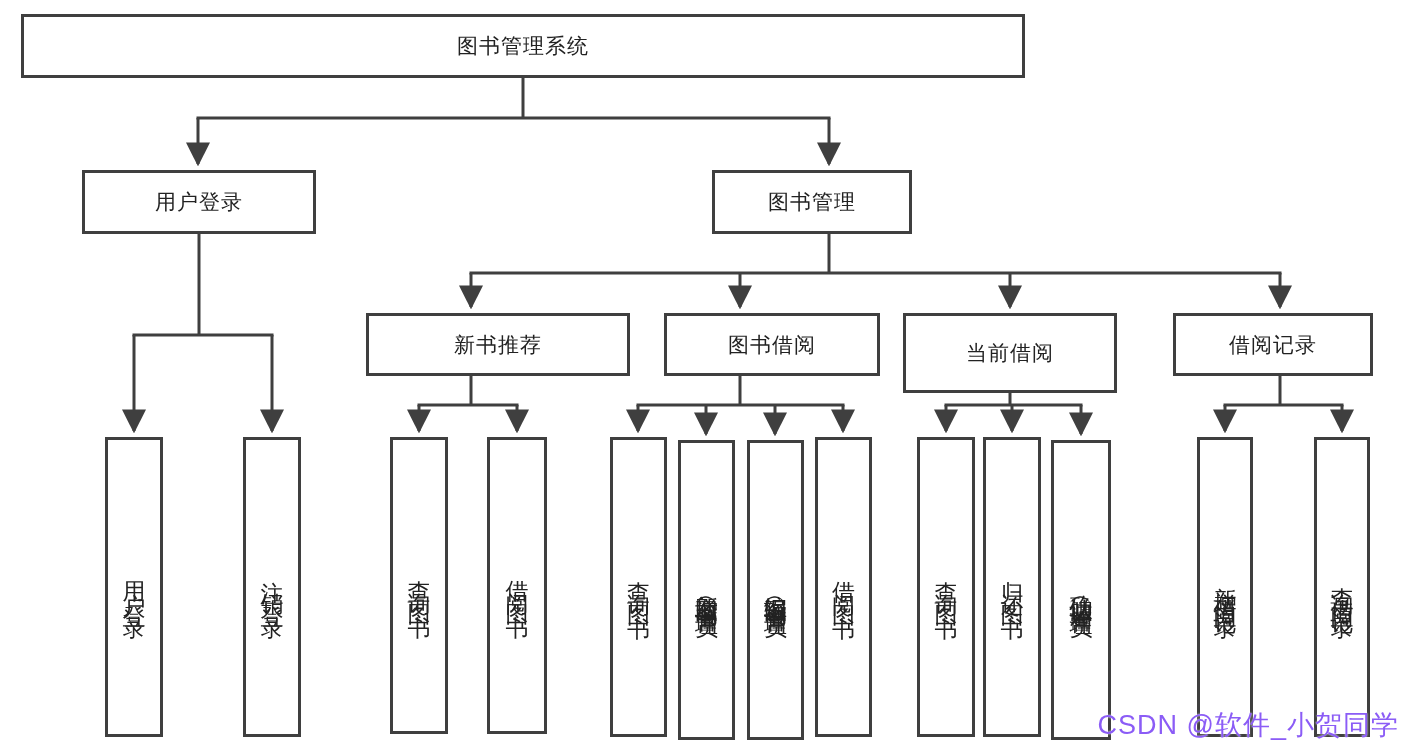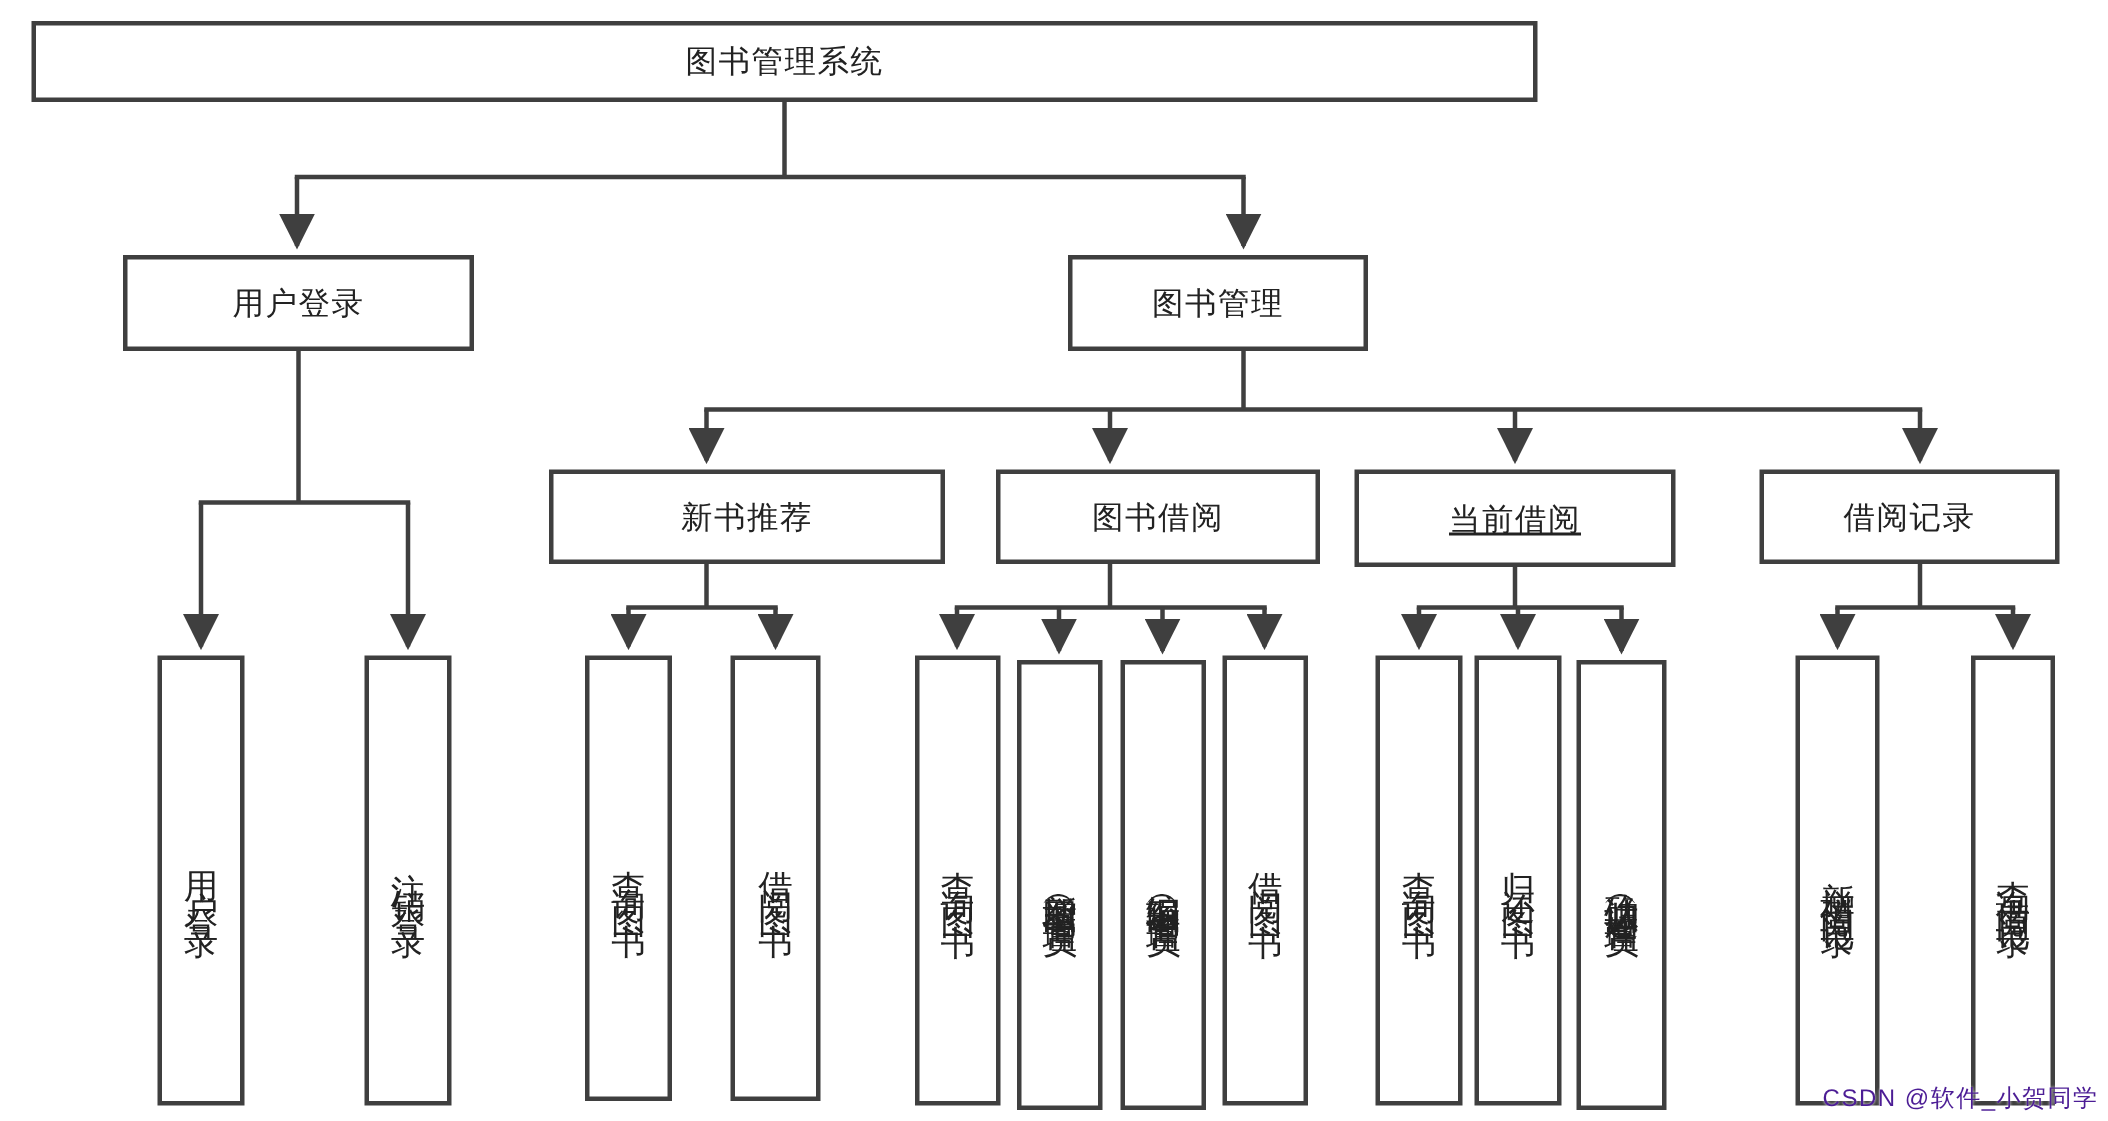--- a/index.html
+++ b/index.html
@@ -47,22 +47,22 @@
     font-size: 23px;
   }
   .ls4 { letter-spacing: 12px; }
   .ls6 { letter-spacing: 6px; }
   .ls9 { letter-spacing: 3px; }
   .watermark {
     position: absolute;
     right: 6px;
     bottom: 4px;
     z-index: 5;
-    color: #4c1d95;
-    font-size: 16px;
+    color: #8b5cf6;
+    font-size: 27px;
     letter-spacing: 1px;
     text-shadow: 0 0 2px #ffffff;
     white-space: nowrap;
   }
   svg line {
     stroke: #3f3f3f;
     stroke-width: 3;
   }
   svg line.corner {
     stroke-linecap: square;
@@ -114,28 +114,28 @@
     <line x1="946" y1="405" x2="946" y2="431" marker-end="url(#arrowhead)"></line>
     <line x1="1012" y1="405" x2="1012" y2="431" marker-end="url(#arrowhead)"></line>
     <line x1="1081" y1="405" x2="1081" y2="434" marker-end="url(#arrowhead)"></line>
 
     <line x1="1280" y1="376" x2="1280" y2="405"></line>
     <line class="corner" x1="1225" y1="405" x2="1342" y2="405"></line>
     <line x1="1225" y1="405" x2="1225" y2="431" marker-end="url(#arrowhead)"></line>
     <line x1="1342" y1="405" x2="1342" y2="431" marker-end="url(#arrowhead)"></line>
   </svg>
 
-  <div class="node h" style="left:21px; top:14px; width:1004px; height:54px;">图书管理系统</div>
+  <div class="node h" style="left:21px; top:14px; width:1004px; height:64px;">图书管理系统</div>
 
   <div class="node h" style="left:82px; top:170px; width:234px; height:64px;">用户登录</div>
   <div class="node h" style="left:712px; top:170px; width:200px; height:64px;">图书管理</div>
 
   <div class="node h" style="left:366px; top:313px; width:264px; height:63px;">新书推荐</div>
   <div class="node h" style="left:664px; top:313px; width:216px; height:63px;">图书借阅</div>
-  <div class="node h" style="left:903px; top:313px; width:214px; height:65px;text-decoration:underline;">当前借阅</div>
+  <div class="node h" style="left:903px; top:313px; width:214px; height:80px;">当前借阅</div>
   <div class="node h" style="left:1173px; top:313px; width:200px; height:63px;">借阅记录</div>
 
   <div class="node v ls4" style="left:105px; top:437px; width:58px; height:300px;">用户登录</div>
   <div class="node v ls4" style="left:243px; top:437px; width:58px; height:300px;">注销登录</div>
 
   <div class="node v ls4" style="left:390px; top:437px; width:58px; height:297px;">查询图书</div>
   <div class="node v ls4" style="left:487px; top:437px; width:60px; height:297px;">借阅图书</div>
 
   <div class="node v ls4" style="left:610px; top:437px; width:57px; height:300px;">查询图书</div>
   <div class="node v ls9" style="left:678px; top:440px; width:57px; height:300px;">新增图书（管理员）</div>

